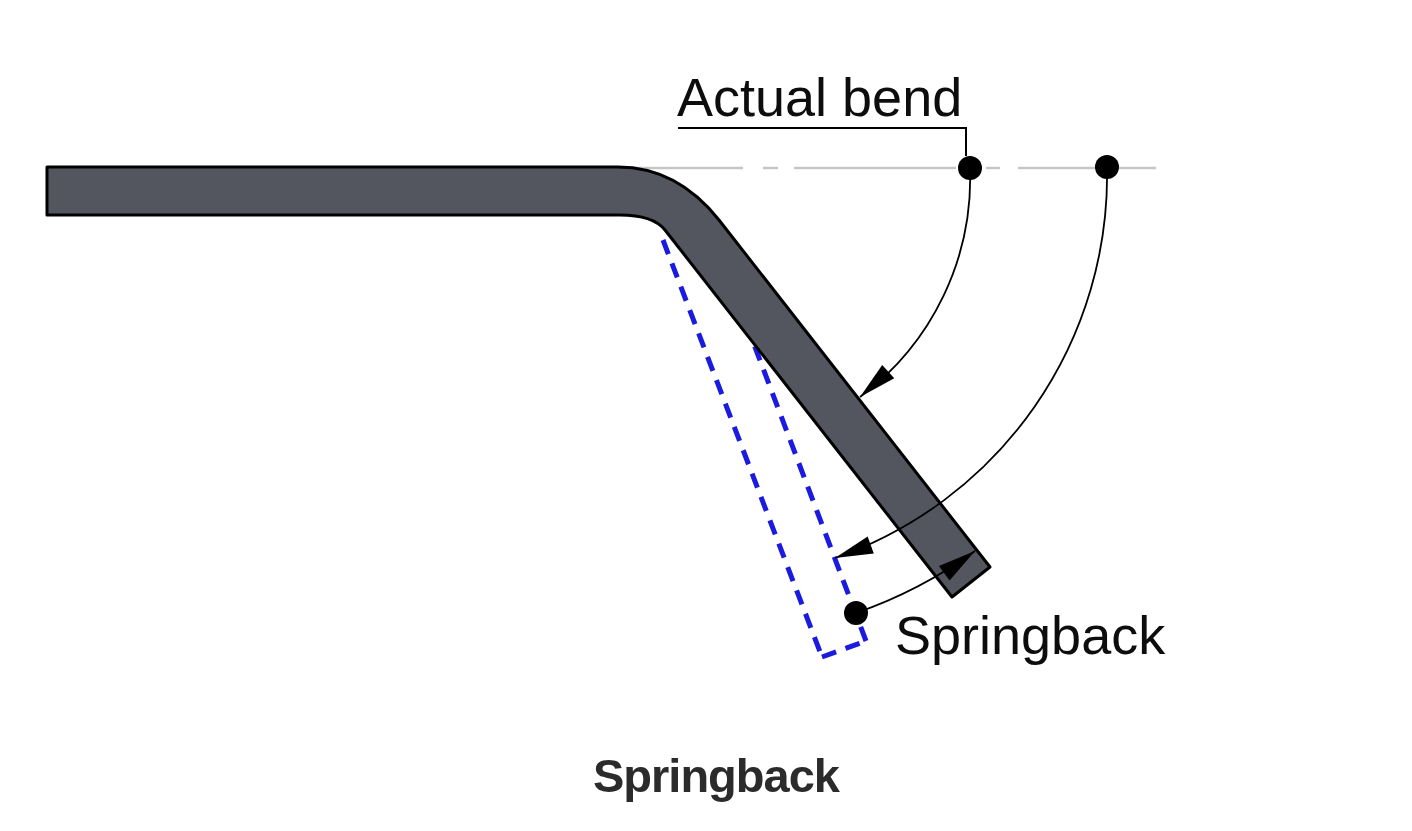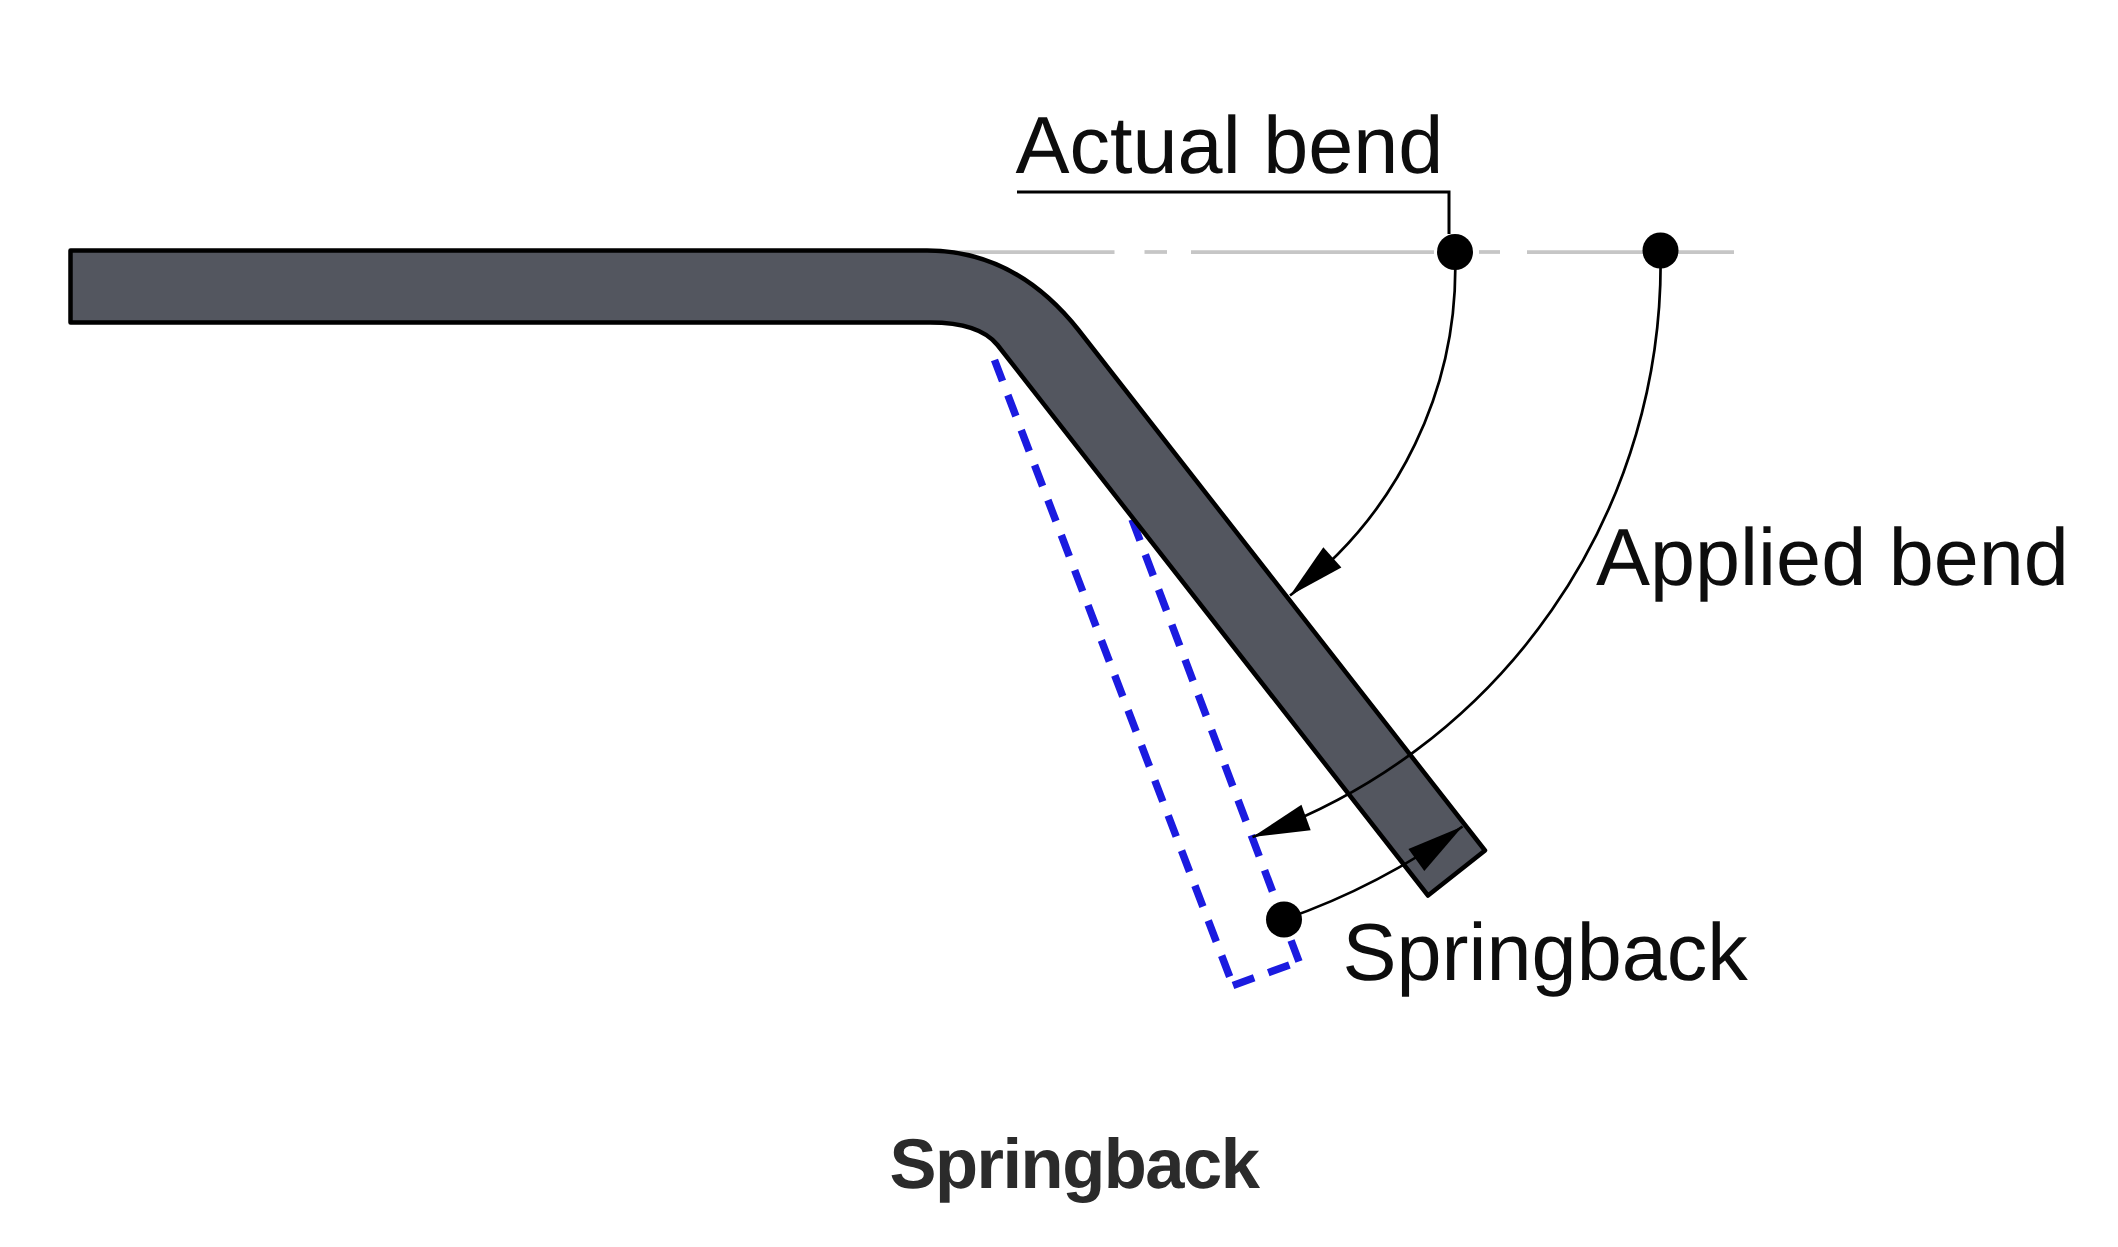--- a/index.html
+++ b/index.html
@@ -72,19 +72,18 @@
 
     <g fill="#000000">
       <circle cx="970" cy="168" r="12"></circle>
       <circle cx="1107" cy="167" r="12"></circle>
       <circle cx="856" cy="613" r="12"></circle>
     </g>
   </svg>
 
   <div class="label label-actual">Actual bend</div>
 
-  <div class="label label-applied">Applied bend</div>
 
   <div class="label label-springback">Springback</div>
 
   <div class="caption">Springback</div>
 
 </div>
 
 </body></html>

